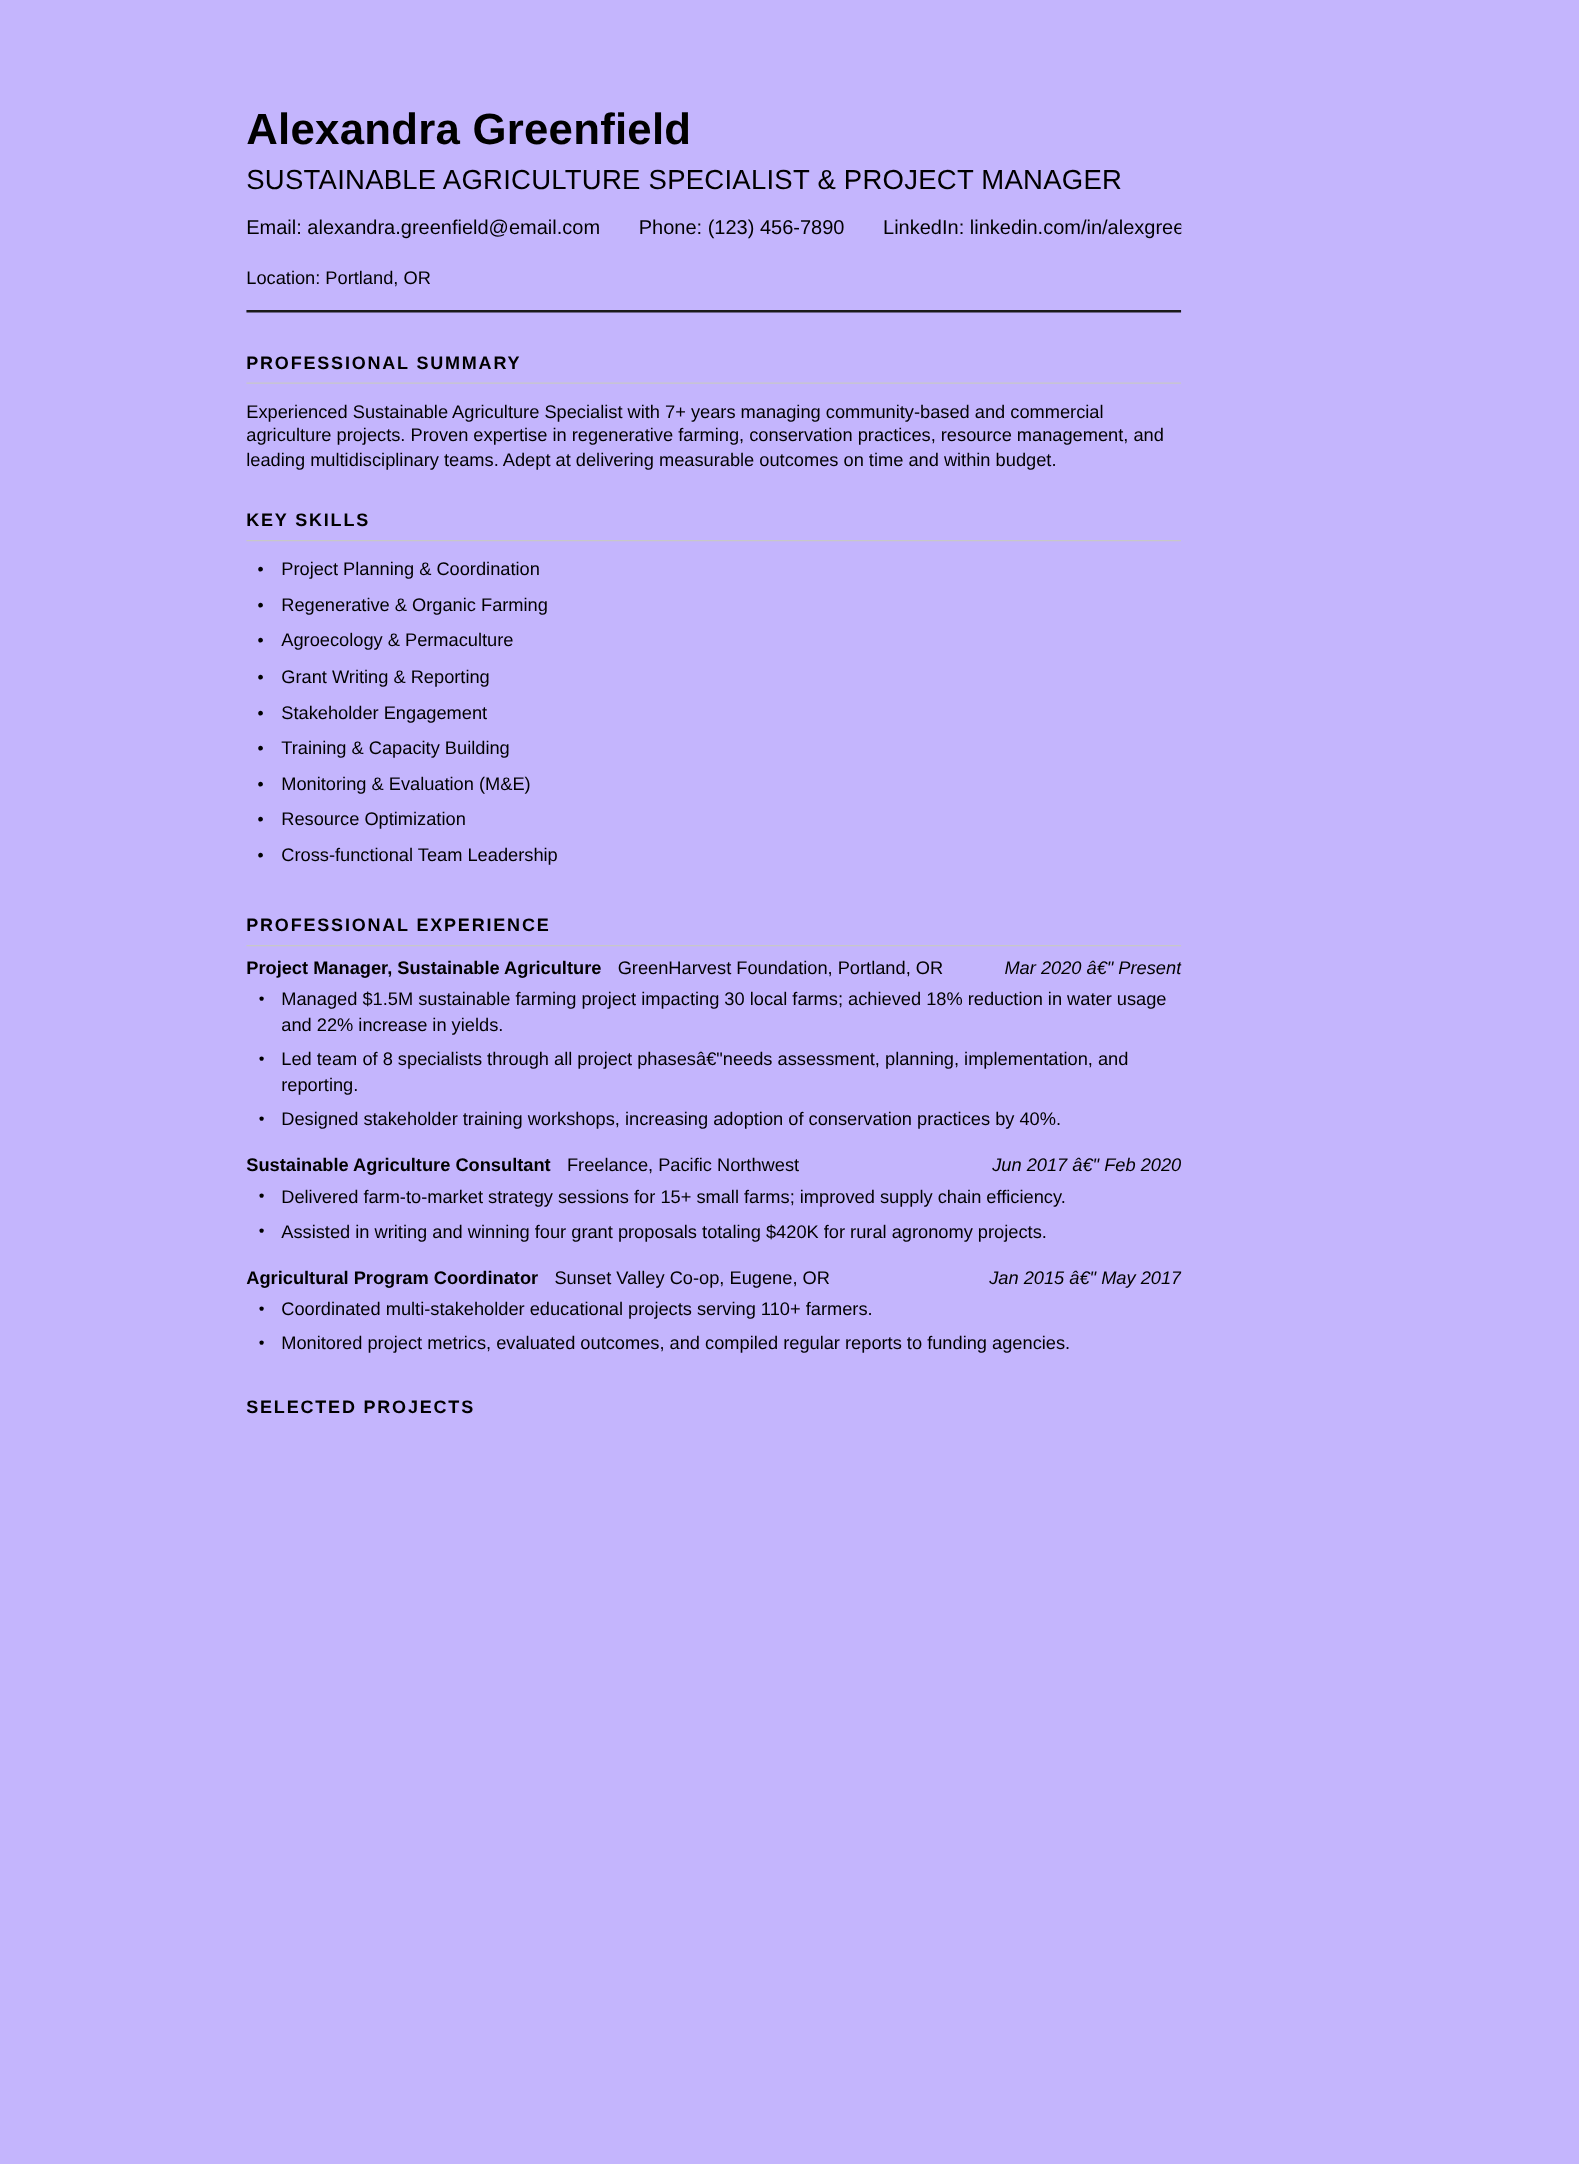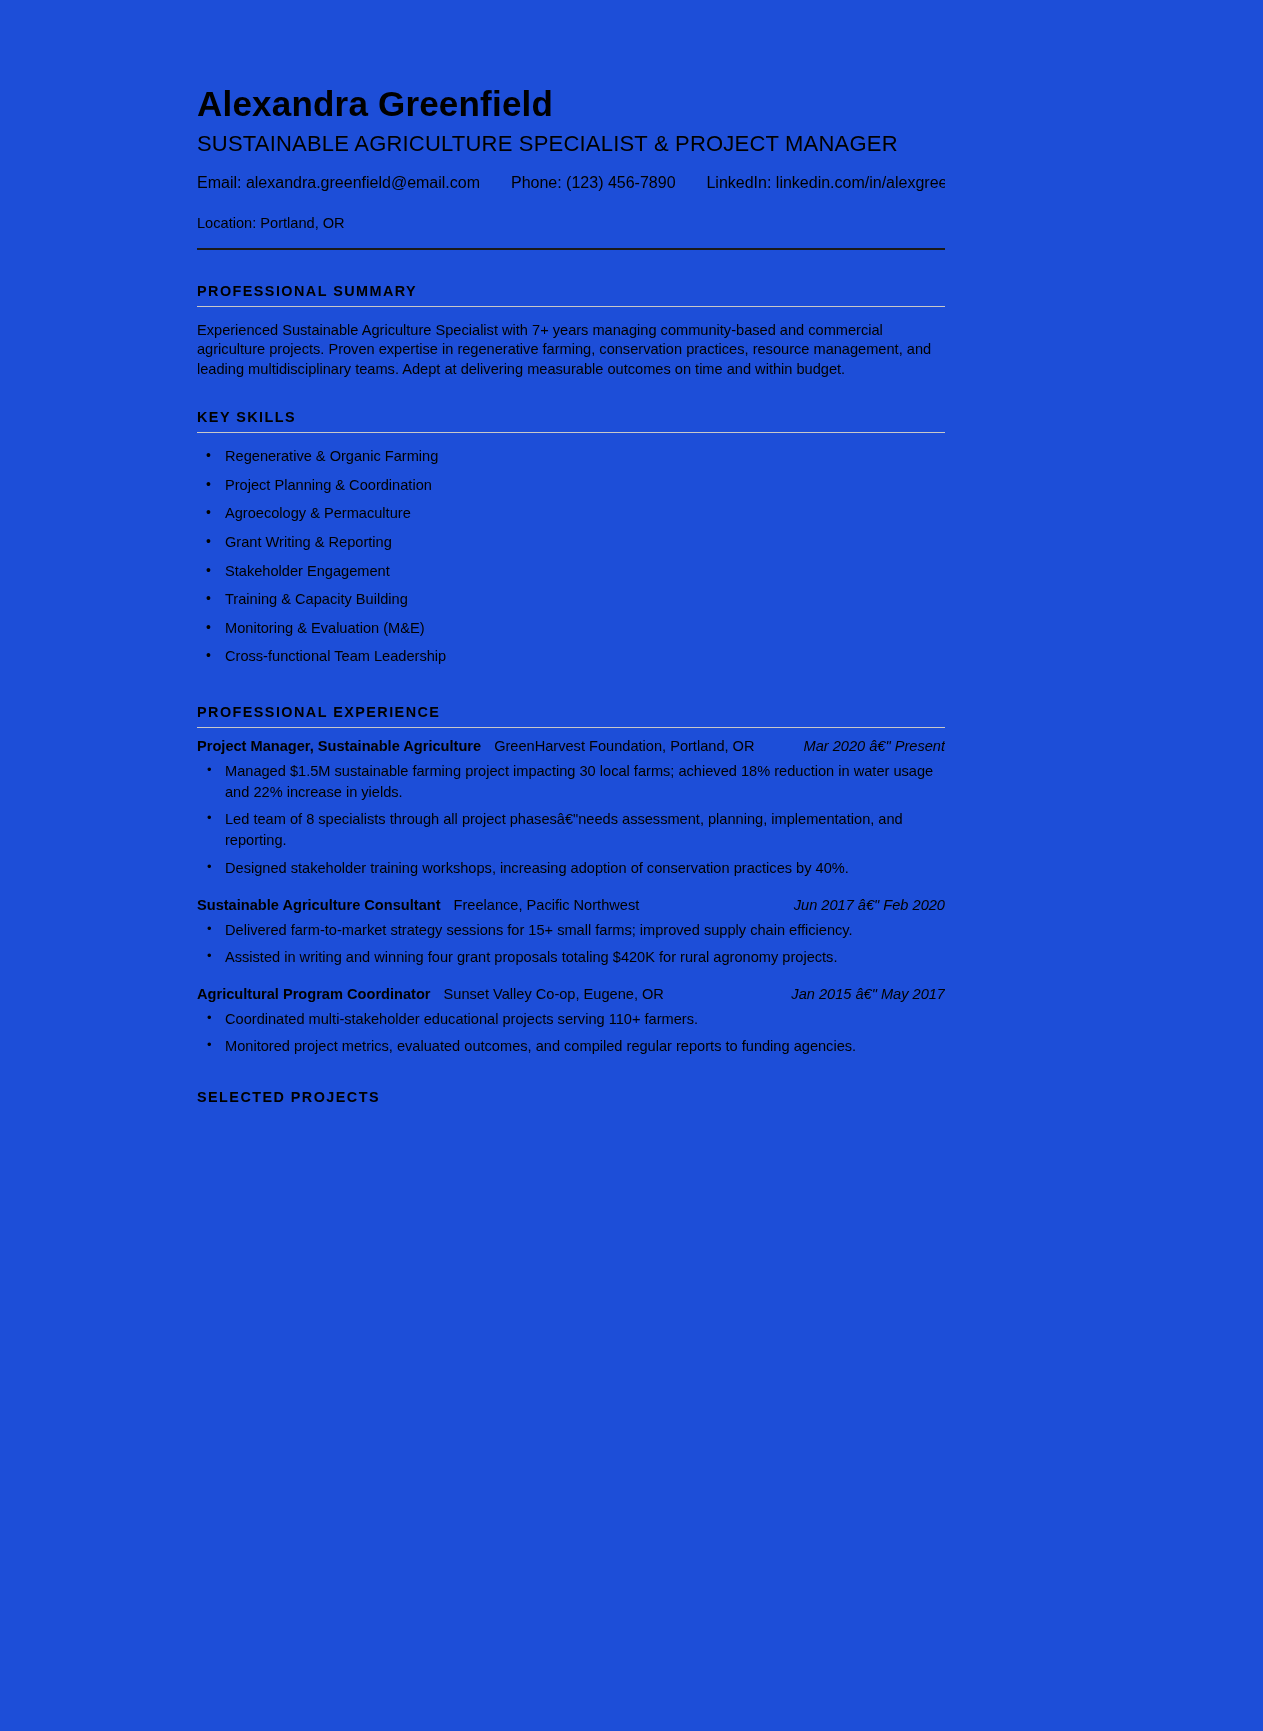--- a/index.html
+++ b/index.html
@@ -8,21 +8,21 @@
     background: #ffffff;
   }
   body {
     font-family: "Liberation Sans", sans-serif;
     color: #000000;
   }
   .page {
     position: relative;
     width: 1263px;
     height: 1731px;
-    background: #1d4ed8;
+    background: #c4b5fd;
     overflow: hidden;
   }
   .sheet {
     position: absolute;
     left: 197px;
     top: 0;
     width: 748px;
     height: 1181px;
     overflow: hidden;
   }
@@ -184,27 +184,28 @@
       <div class="section-rule"></div>
       <p class="summary-text">Experienced Sustainable Agriculture Specialist with 7+ years managing community-based and commercial agriculture projects. Proven expertise in regenerative farming, conservation practices, resource management, and leading multidisciplinary teams. Adept at delivering measurable outcomes on time and within budget.</p>
     </div>
 
     <div class="sec-gap-md"></div>
 
     <div class="section">
       <div class="section-title">KEY SKILLS</div>
       <div class="section-rule"></div>
       <ul class="skills">
+        <li>Project Planning &amp; Coordination</li>
         <li>Regenerative &amp; Organic Farming</li>
-        <li>Project Planning &amp; Coordination</li>
         <li>Agroecology &amp; Permaculture</li>
         <li>Grant Writing &amp; Reporting</li>
         <li>Stakeholder Engagement</li>
         <li>Training &amp; Capacity Building</li>
         <li>Monitoring &amp; Evaluation (M&amp;E)</li>
+        <li>Resource Optimization</li>
         <li>Cross-functional Team Leadership</li>
       </ul>
     </div>
 
     <div class="sec-gap-sm"></div>
 
     <div class="section">
       <div class="section-title">PROFESSIONAL EXPERIENCE</div>
       <div class="section-rule"></div>
 

